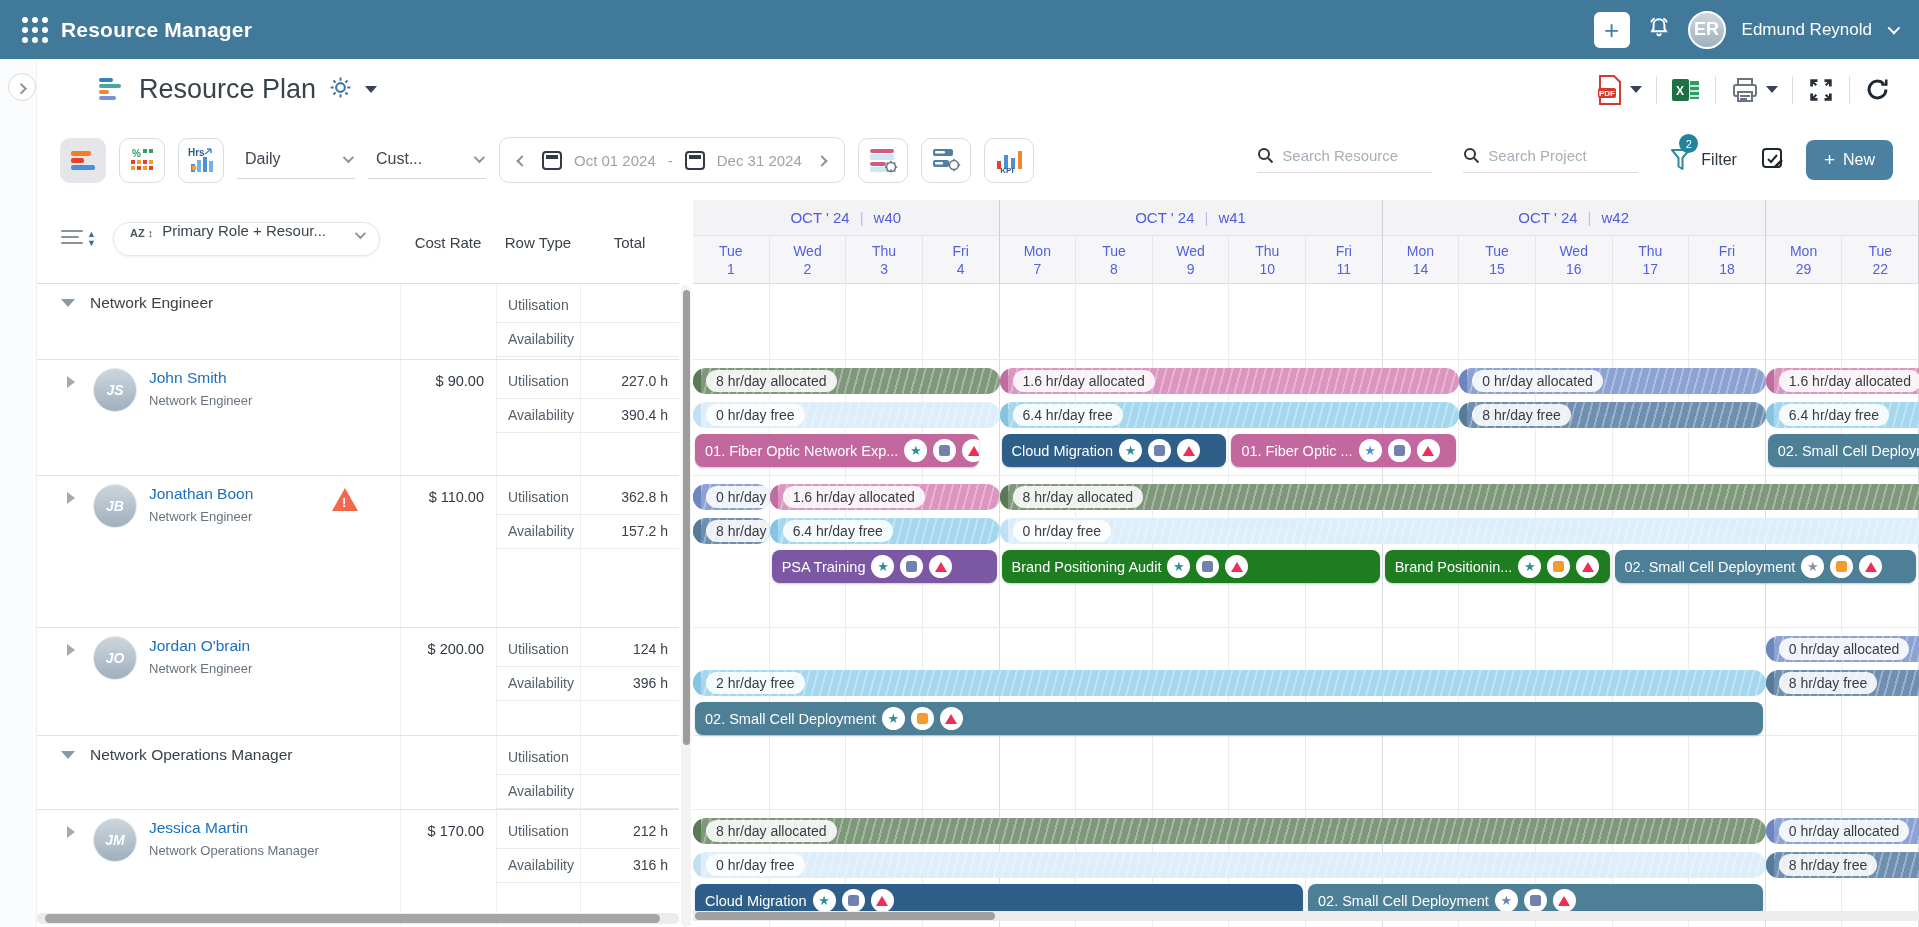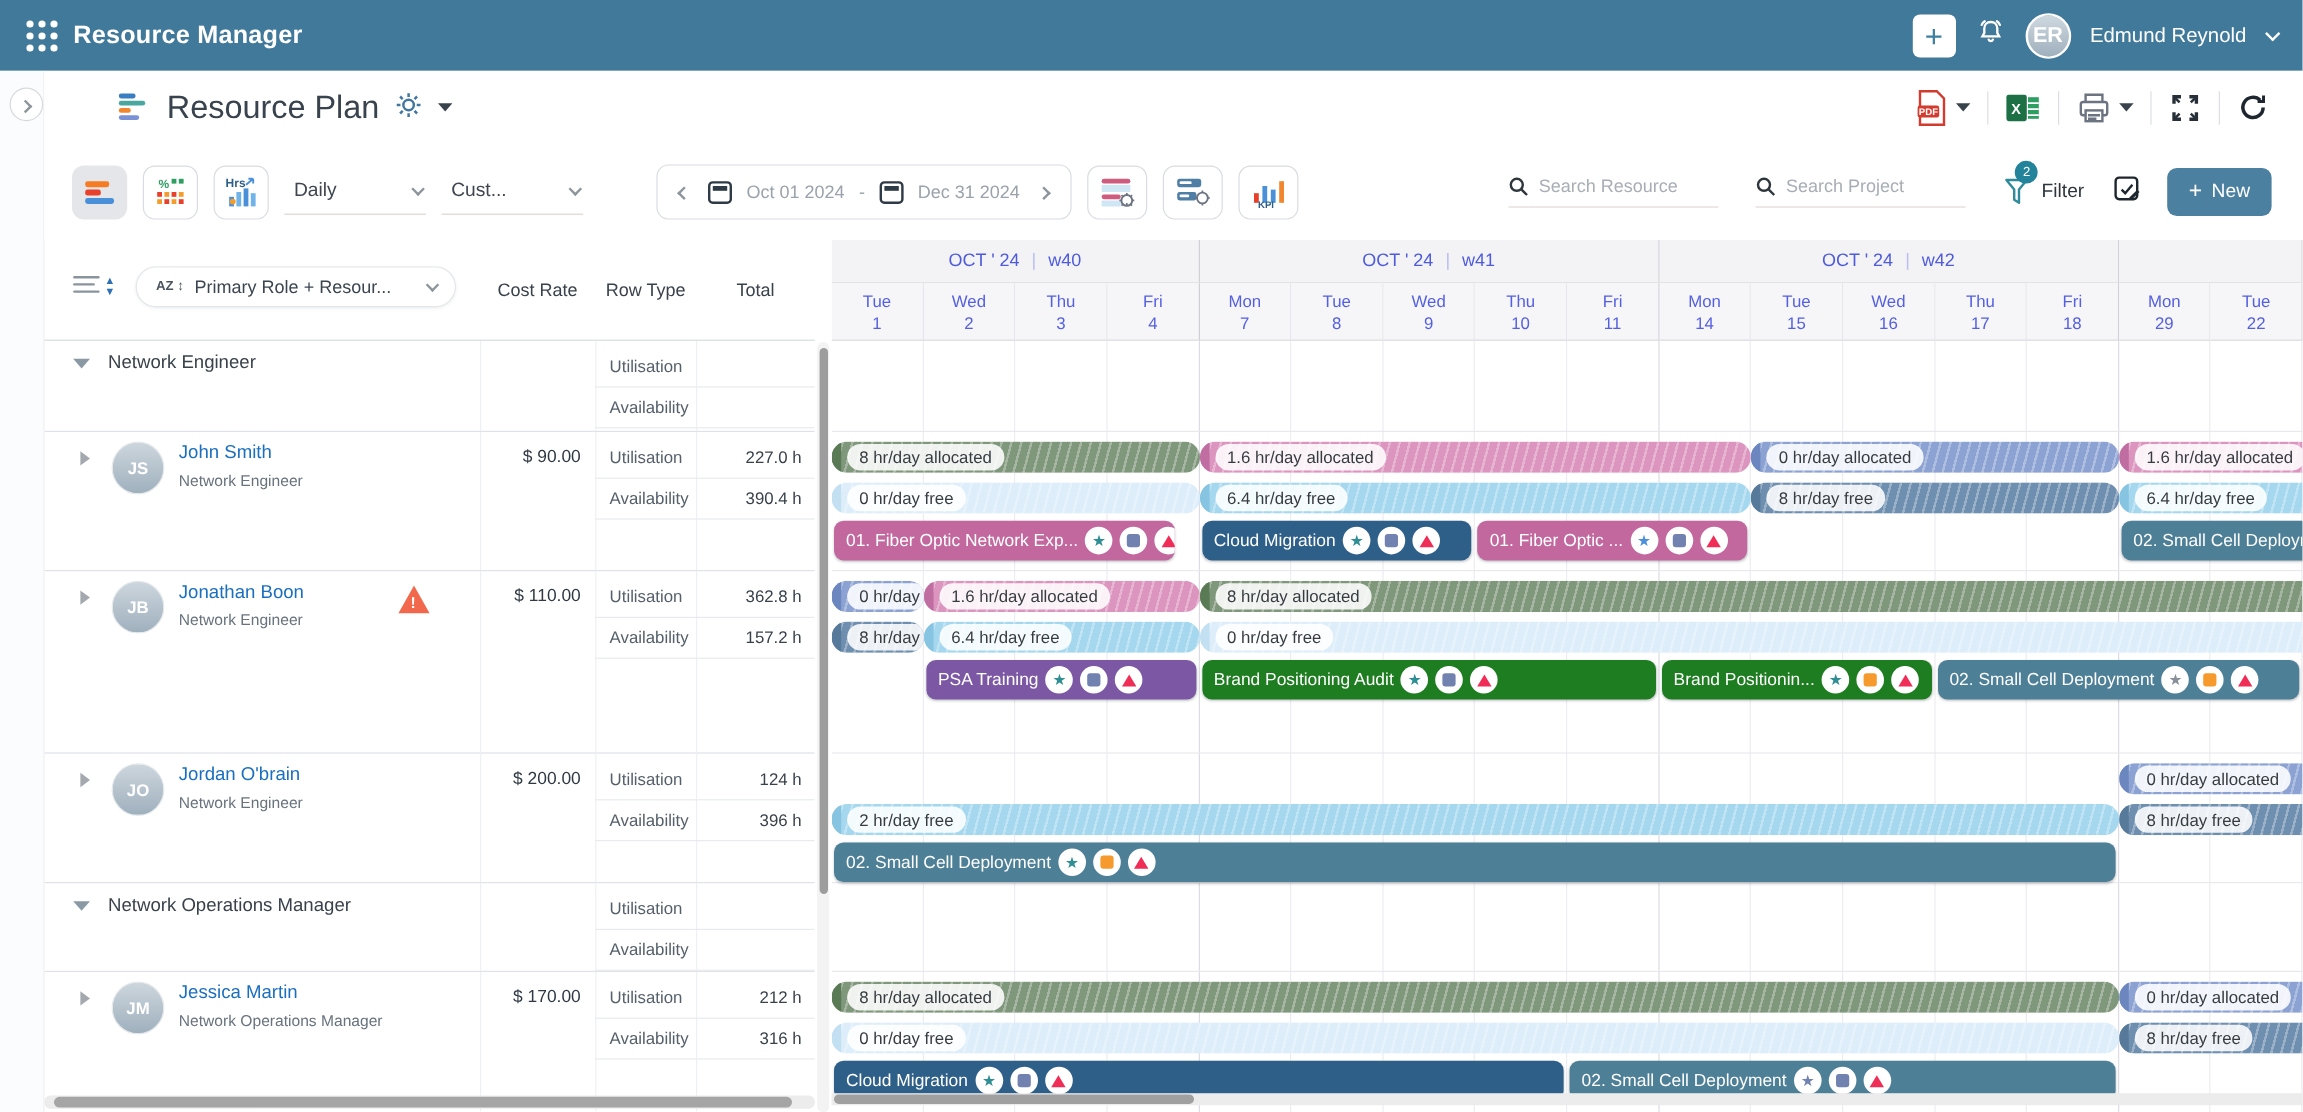--- a/index.html
+++ b/index.html
@@ -36,21 +36,21 @@
 
   
   .toolbar { position:absolute; top:120px; left:37px; right:0; height:80px; display:flex; align-items:center; gap:13px; padding-left:23px; background:#fff; }
   .viewbtn { width:46px; height:45px; border-radius:10px; border:1px solid #d9dce1; background:#fff; display:flex; align-items:center; justify-content:center; cursor:pointer; }
   .viewbtn.sel { background:#e4e6ea; border-color:#e4e6ea; }
   .vb-bars { width:24px; height:20px; position:relative; }
   .vb-bars i { position:absolute; left:0; height:5px; border-radius:2px; }
   .selectbox { display:flex; align-items:center; gap:26px; border-bottom:1px solid #e0d4d4; padding:8px 4px 10px 8px; cursor:pointer; min-width:118px; justify-content:space-between; }
   .selectbox span { font-size:16px; color:#3f4650; }
   .chv-g { display:inline-block; width:8px; height:8px; border-right:2px solid #8d959c; border-bottom:2px solid #8d959c; transform:rotate(45deg) translateY(-2px); }
-  .daterange { height:46px; border:1px solid #d9dce1; border-radius:10px; display:flex; align-items:center; gap:12px; padding:0 14px; background:#fff;margin-left:48px; }
+  .daterange { height:46px; border:1px solid #d9dce1; border-radius:10px; display:flex; align-items:center; gap:12px; padding:0 14px; background:#fff; }
   .daterange .nav { background:none; border:none; cursor:pointer; padding:4px; }
   .chv-l { display:inline-block; width:8px; height:8px; border-right:2px solid #8d959c; border-bottom:2px solid #8d959c; transform:rotate(135deg); }
   .chv-r { display:inline-block; width:8px; height:8px; border-right:2px solid #8d959c; border-bottom:2px solid #8d959c; transform:rotate(-45deg); }
   .datetxt { font-size:15px; color:#9aa3ab; }
   .cal { width:20px; height:19px; border:2px solid #2e3a45; border-radius:4px; position:relative; }
   .cal:before { content:""; position:absolute; top:2px; left:2px; right:2px; height:4px; background:#2e3a45; }
   .tool-ico { width:50px; height:45px; border-radius:10px; border:1px solid #d9dce1; background:#fff; cursor:pointer; position:relative; display:flex; align-items:center; justify-content:center; }
   .spacer { flex:1; }
   .searchbox { display:flex; align-items:center; gap:8px; border-bottom:1px solid #e2d8d8; padding-bottom:8px; margin-right:18px; }
   .searchbox input { border:none; outline:none; font-size:15px; width:150px; color:#3f4650; font-family:"Liberation Sans",sans-serif; }
@@ -61,37 +61,37 @@
   .newbtn { display:flex; align-items:center; gap:8px; background:#4b80a1; color:#fff; border:none; border-radius:8px; font-size:16px; padding:11px 18px; cursor:pointer; margin-right:26px; }
   .newbtn .plus { font-size:19px; line-height:14px; }
 
   
   .content { position:absolute; top:200px; left:37px; right:0; bottom:0; display:flex; }
   .lpanel { width:642px; position:relative; }
   .lhead { height:84px; position:relative; border-bottom:1px solid #d8dbdf; }
   .sort-ico { position:absolute; left:24px; top:30px; width:26px; cursor:pointer; }
   .sort-ico i { display:block; height:2px; background:#8a949d; margin-bottom:4px; border-radius:1px; }
   .sort-arrows { position:absolute; right:-9px; top:0px; font-size:9px; color:#2f6fb4; line-height:9px; }
-  .group-pill { position:absolute; left:76px; top:22px; width:267px; height:24px; border:1px solid #e4e6ea; border-radius:20px; background:#fff; box-shadow:0 1px 3px rgba(40,50,60,.08); display:flex; align-items:center; gap:9px; padding:16px 16px; cursor:pointer; }
+  .group-pill { position:absolute; left:76px; top:22px; width:267px; height:24px; border:1px solid #e4e6ea; border-radius:20px; background:#fff; box-shadow:0 1px 3px rgba(40,50,60,.08); display:flex; align-items:flex-end; gap:9px; padding:16px 16px; cursor:pointer; }
   .az { font-size:11px; font-weight:700; color:#4a545e; }
   .azarr { font-size:11px; color:#4a545e; margin-left:-6px; }
   .group-pill .lbl { font-size:15px; color:#3b4550; flex:1; }
   .lh-col { position:absolute; top:0; height:84px; display:flex; align-items:center; justify-content:center; font-size:15px; color:#39424b; }
   .c-cost { left:363px; width:96px; } .c-rtype { left:459px; width:84px; } .c-total { left:543px; width:99px; }
   .lrows { position:relative; height:calc(100% - 85px); overflow:hidden; }
   .lblock { position:relative; border-bottom:1px solid #dfe2e6; }
   .colline { position:absolute; top:0; bottom:0; width:0; border-left:1px solid #eef0f3; }
   .subsep { position:absolute; left:459px; right:0; border-top:1px solid #e8eaed; }
   .rt-label { position:absolute; left:471px; width:80px; font-size:14px; color:#55606a; line-height:34px; }
   .tot-val { position:absolute; left:543px; width:88px; text-align:right; font-size:14px; color:#39424b; line-height:34px; }
   .cost-val { position:absolute; left:363px; width:84px; text-align:right; font-size:14.5px; color:#2f3944; line-height:34px; top:4px; }
   .grp-tri { position:absolute; left:24px; top:15px; width:0; height:0; border-left:7px solid transparent; border-right:7px solid transparent; border-top:8px solid #8b99a5; }
   .grp-label { position:absolute; left:53px; top:10px; font-size:15.5px; color:#39424b; }
   .expander { position:absolute; left:30px; top:16px; width:0; height:0; border-top:6px solid transparent; border-bottom:6px solid transparent; border-left:8px solid #a3a9af; cursor:pointer; }
-  .rowavatar { position:absolute; left:56px; top:8px; width:44px; height:44px; border-radius:50%; background:linear-gradient(#cdd6dd,#9fb0bd); color:#fff; font-weight:700; font-size:14px; display:flex; align-items:center; justify-content:center; border:1px solid #e4e8eb; }
+  .rowavatar { position:absolute; left:56px; top:8px; width:44px; height:44px; border-radius:50%; background:linear-gradient(#cdd6dd,#9fb0bd); color:#fff; font-weight:700; font-size:14px; display:flex; align-items:center; justify-content:center; border:1px solid #e4e8eb;font-style:italic; }
   .rname { position:absolute; left:112px; top:9px; font-size:15.5px; color:#1a6fbf; cursor:pointer; }
   .rrole { position:absolute; left:112px; top:33px; font-size:13px; color:#68737d; }
   .warn { position:absolute; left:295px; top:12px; width:0; height:0; border-left:13px solid transparent; border-right:13px solid transparent; border-bottom:23px solid #f2684c; }
   .warn:after { content:"!"; position:absolute; left:-3px; top:7px; color:#fff; font-size:13px; font-weight:700; }
 
   
   .vlane { width:14px; position:relative; background:#fff; }
   .vlane .track { position:absolute; top:85px; bottom:0; left:2px; width:10px; background:#f3f3f4; border-radius:5px; }
   .vthumb { position:absolute; left:4px; top:90px; width:7px; height:455px; background:#9d9d9d; border-radius:4px; cursor:pointer; }
 

